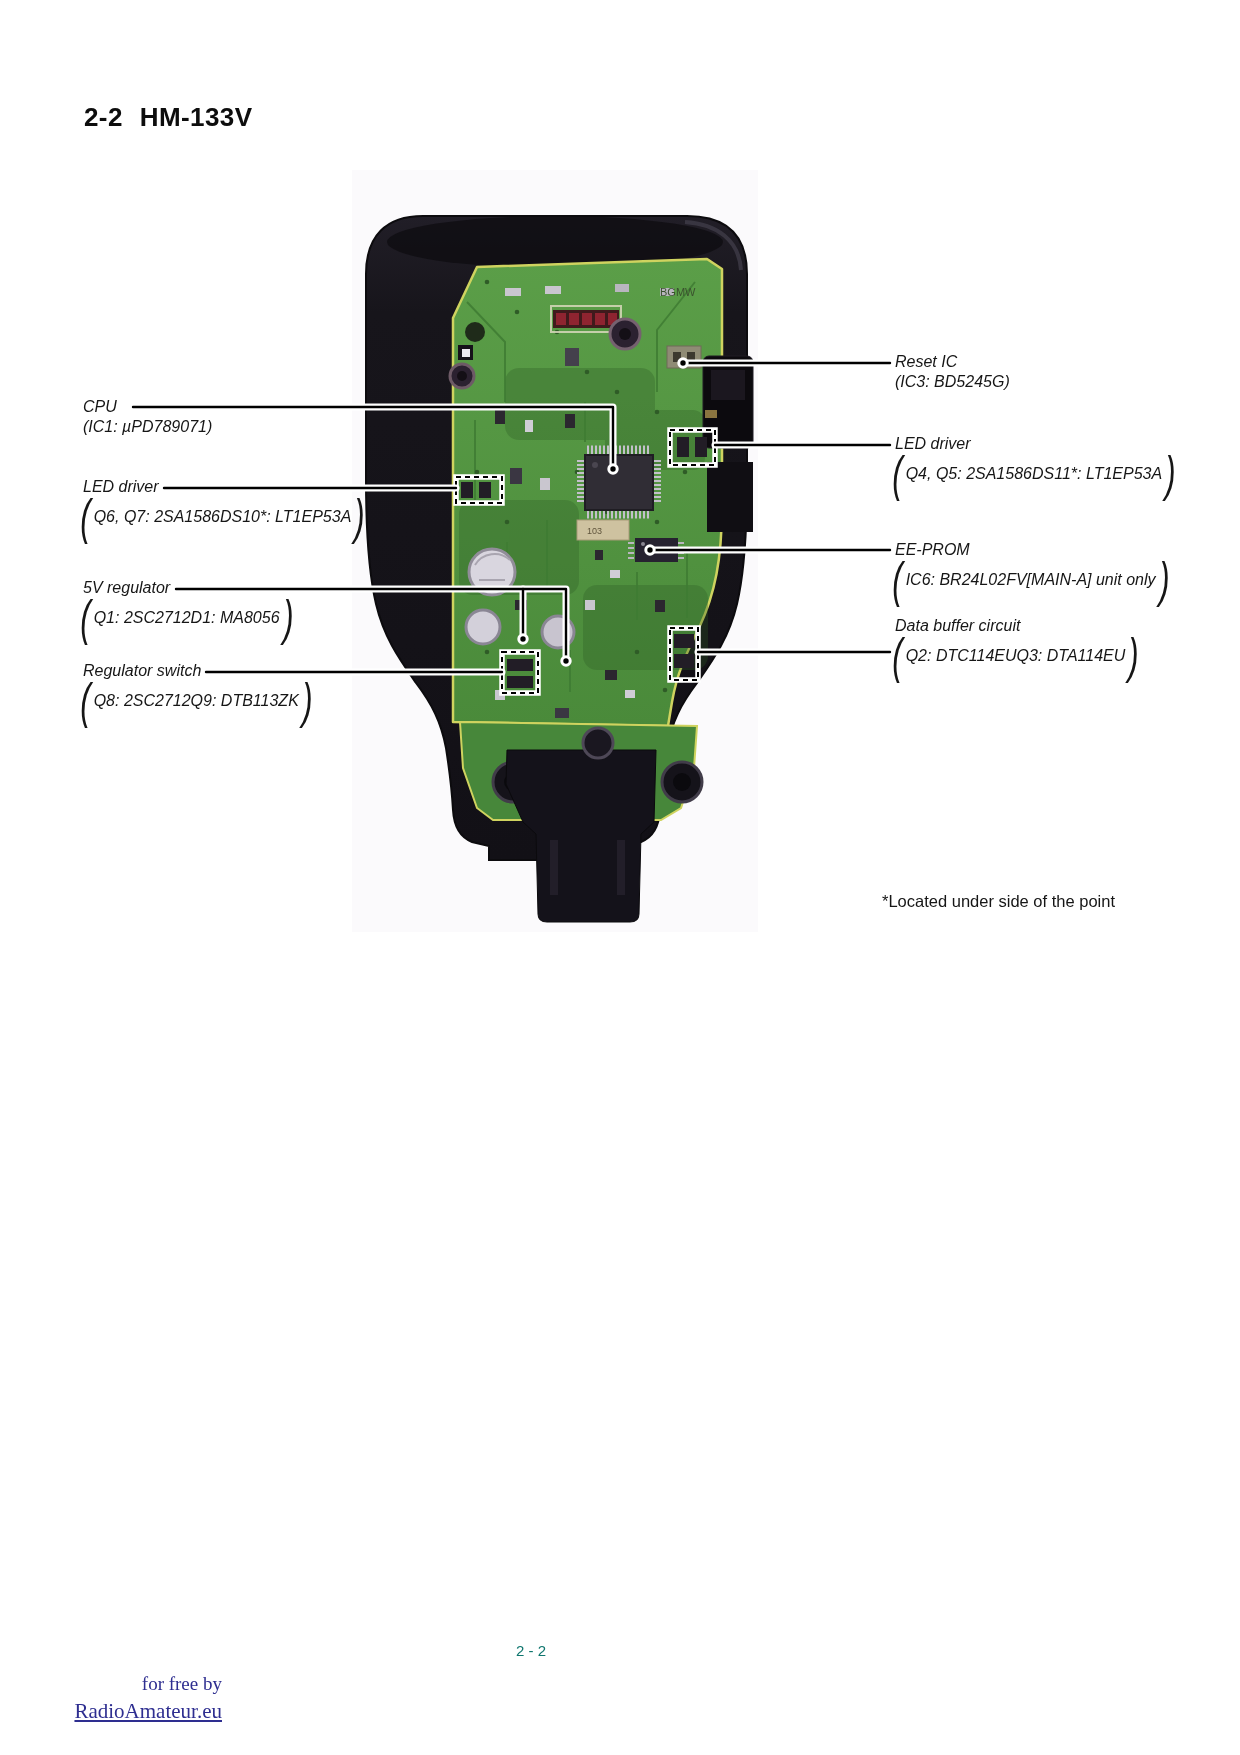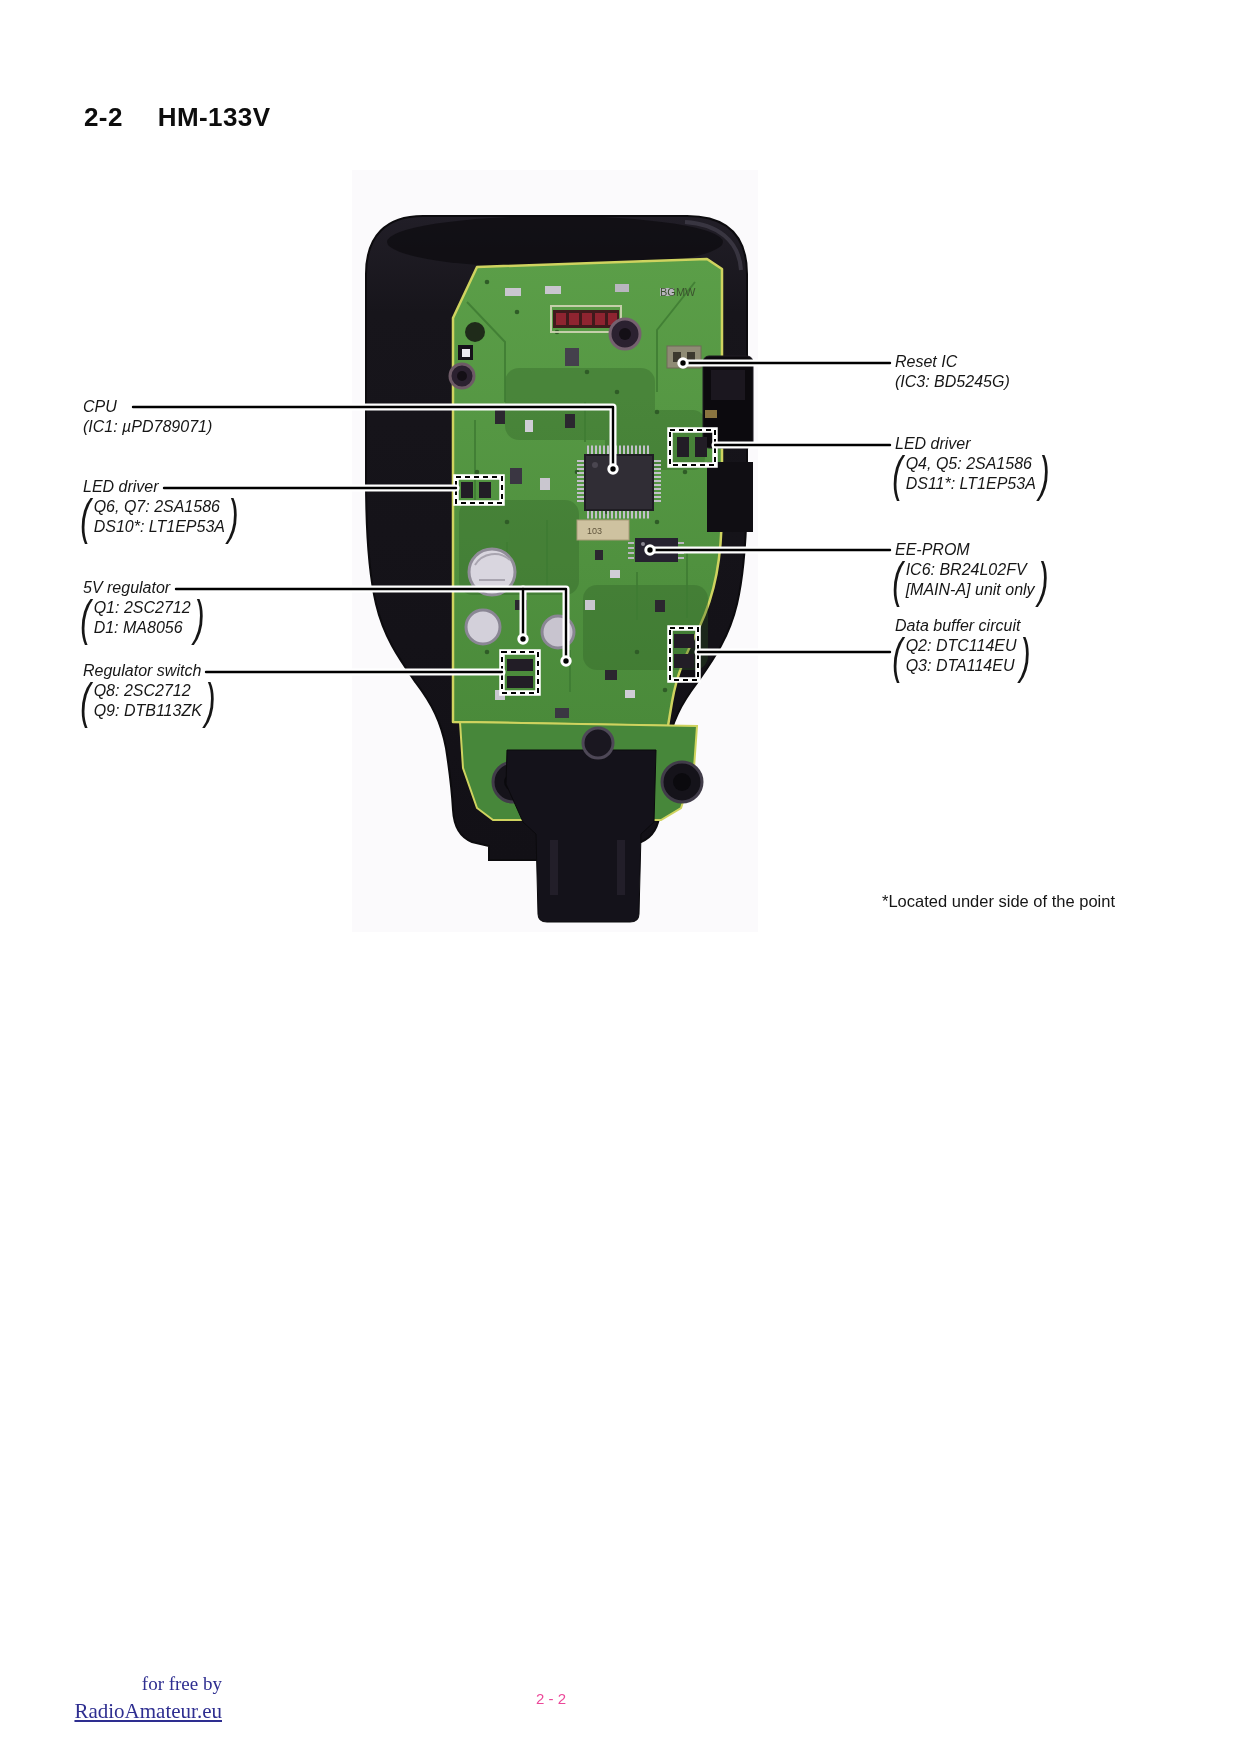--- a/index.html
+++ b/index.html
@@ -4,41 +4,41 @@
 <style>
   html,body { margin:0; padding:0; background:#ffffff; }
   .page {
     position:relative; width:1240px; height:1755px; background:#ffffff;
     font-family:"Liberation Sans","DejaVu Sans",sans-serif; color:#111;
     overflow:hidden;
   }
   .title {
     position:absolute; left:84px; top:102px;
     font-size:26px; font-weight:bold; letter-spacing:.4px;
-    display:flex; gap:35px; color:#0d0d0d;
+    display:flex; gap:17px; color:#0d0d0d;
   }
   .diagram-svg { position:absolute; left:0; top:0; }
   .callout { position:absolute; font-size:16px; line-height:20px; white-space:nowrap; color:#161616;font-style:italic; }
   .c-title { }
   .c-sub { }
   .c-body { display:flex; align-items:center; margin-left:-6px; }
   .paren { font-size:50px; line-height:40px; font-weight:400; transform:scaleX(.62); transform-origin:center; color:#161616; }
-  .lines { display:flex; flex-direction:column; }
+  .lines { display:flex; flex-direction:row; }
   .note {
     position:absolute; left:882px; top:892px; font-size:16.5px; color:#161616;
   }
   .footer-left {
     position:absolute; left:66px; top:1671px; width:156px; text-align:right;
     font-family:"Liberation Serif","DejaVu Serif",serif; color:#2e2e90;
   }
   .footer-left .l1 { font-size:19px; line-height:26px; }
   .footer-left .l2 { font-size:21px; line-height:28px;text-decoration:underline; }
   .pageno {
-    position:absolute; left:516px; top:1690px; width:70px; text-align:center;
-    font-size:15px; color:#ec4899;
+    position:absolute; left:516px; top:1642px; width:70px; text-align:left;
+    font-size:15px; color:#0f766e;
   }
 </style>
 </head>
 <body>
 
 <div class="page">
 
   <div class="title">
     <span>2-2</span>
     <span>HM-133V</span>

